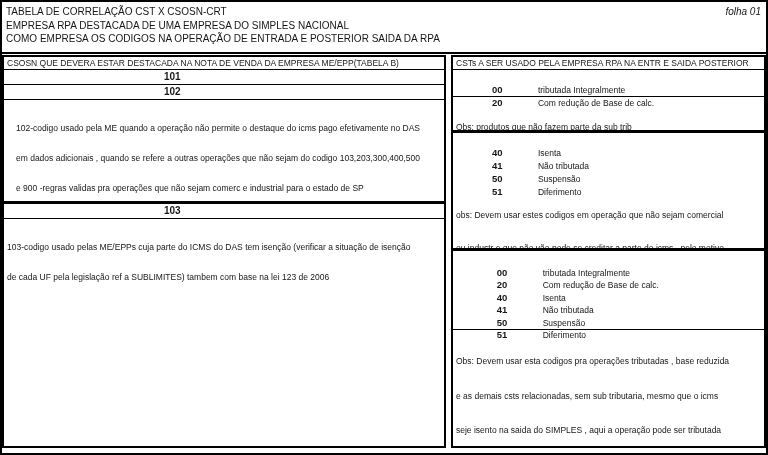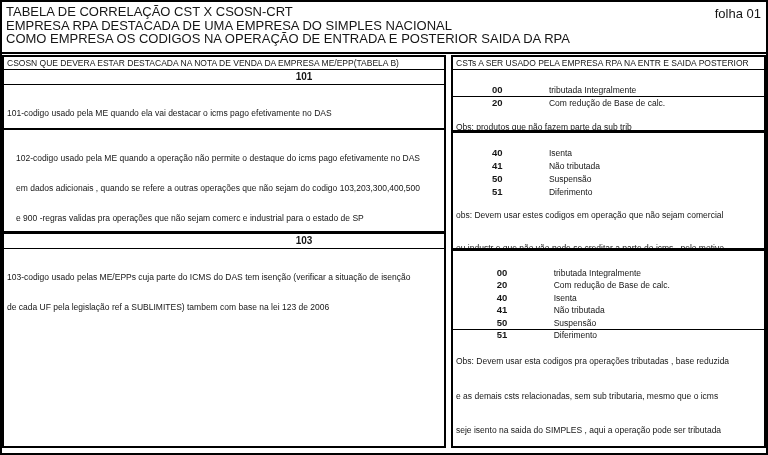--- a/index.html
+++ b/index.html
@@ -17,28 +17,29 @@
   
   .header-block {
     position: absolute;
     left: 0; top: 0;
     width: 100%;
     height: 52px;
     border-bottom: 2px solid #000;
     padding: 3px 4px 0 4px;
   }
   .title-line {
-    font-size: 13px;
+    font-size: 10px;
     line-height: 13.5px;
     white-space: pre;
   }
   .folio {
     position: absolute;
     top: 4px; right: 5px;
-    font-size: 13px;
+    font-size: 10px;
+    font-style: italic;
   }
   
   .col {
     position: absolute;
     top: 53px;
     height: 393px;
     border: 2px solid #000;
     display: flex;
     flex-direction: column;
     background: #fff;
@@ -58,21 +59,20 @@
   }
   
   .code-title {
     flex: none;
     height: 15px;
     border-bottom: 1px solid #000;
     font-weight: bold;
     font-size: 10px;
     line-height: 14px;
     padding-left: 160px;
-    text-align: center;
   }
   .body {
     font-size: 8.5px;
     line-height: 10px;
     padding: 3px 0 0 3px;
     white-space: pre;
     overflow: hidden;
   }
   .body-101 { flex: none; height: 45px;  border-bottom: 2px solid #000; }
   .body-102 { flex: none; height: 104px; border-bottom: 3px solid #000; padding-left: 12px; }
@@ -84,21 +84,21 @@
   .sec-c { flex: 1; }
   .code-row { flex: none; height: 13px; font-size: 8.5px; line-height: 13px; white-space: pre; }
   .code-row.b1 { height: 14px; border-bottom: 1px solid #000; }
   .code-row .num {
     display: inline-block;
     margin-left: 20px;
     min-width: 20px;
     font-weight: bold;
     font-size: 9.5px;
   }
-  .code-row .lbl { margin-left: 15px; padding-left: 22px; }
+  .code-row .lbl { margin-left: 4px; padding-left: 22px; }
   .rows-c { padding-top: 3px; }
   .rows-c .code-row { height: 12.5px; line-height: 12.5px; }
   .obs {
     font-size: 8.5px;
     line-height: 11.3px;
     padding: 2px 0 0 3px;
     white-space: pre;
   }
   .obs-a { flex: 1; overflow: hidden; }
   .obs-b { margin-top: auto; padding-bottom: 3px; }
@@ -118,27 +118,22 @@
     <div class="title-line">TABELA DE CORRELAÇÃO CST X CSOSN-CRT</div>
     <div class="title-line">EMPRESA RPA DESTACADA DE UMA EMPRESA DO SIMPLES NACIONAL</div>
     <div class="title-line">COMO EMPRESA OS CODIGOS NA OPERAÇÃO DE ENTRADA E POSTERIOR SAIDA DA RPA</div>
     <div class="folio">folha 01</div>
   </div>
 
   <div class="col col-left">
     <div class="col-header">CSOSN QUE DEVERA ESTAR DESTACADA NA NOTA DE VENDA DA EMPRESA ME/EPP(TABELA B)</div>
 
     <div class="code-title">101</div>
-    <div class="body body-101">
-      <div>101-codigo usado pela ME quando ela vai destacar o icms pago efetivamente no DAS</div>
-      
-      
-      
-    </div>
-
+
+    <div class="code-title">102</div>
     <div class="body body-102">
       <div>102-codigo usado pela ME quando a operação não permite o destaque do icms pago efetivamente no DAS</div>
       <div>em dados adicionais , quando se refere a outras operações que não sejam do codigo 103,203,300,400,500</div>
       <div>e 900 -regras validas pra operações que não sejam comerc e industrial para o estado de SP</div>
       
     </div>
 
     <div class="code-title">103</div>
     <div class="body body-103">
       <div>103-codigo usado pelas ME/EPPs cuja parte do ICMS do DAS tem isenção (verificar a situação de isenção</div>

